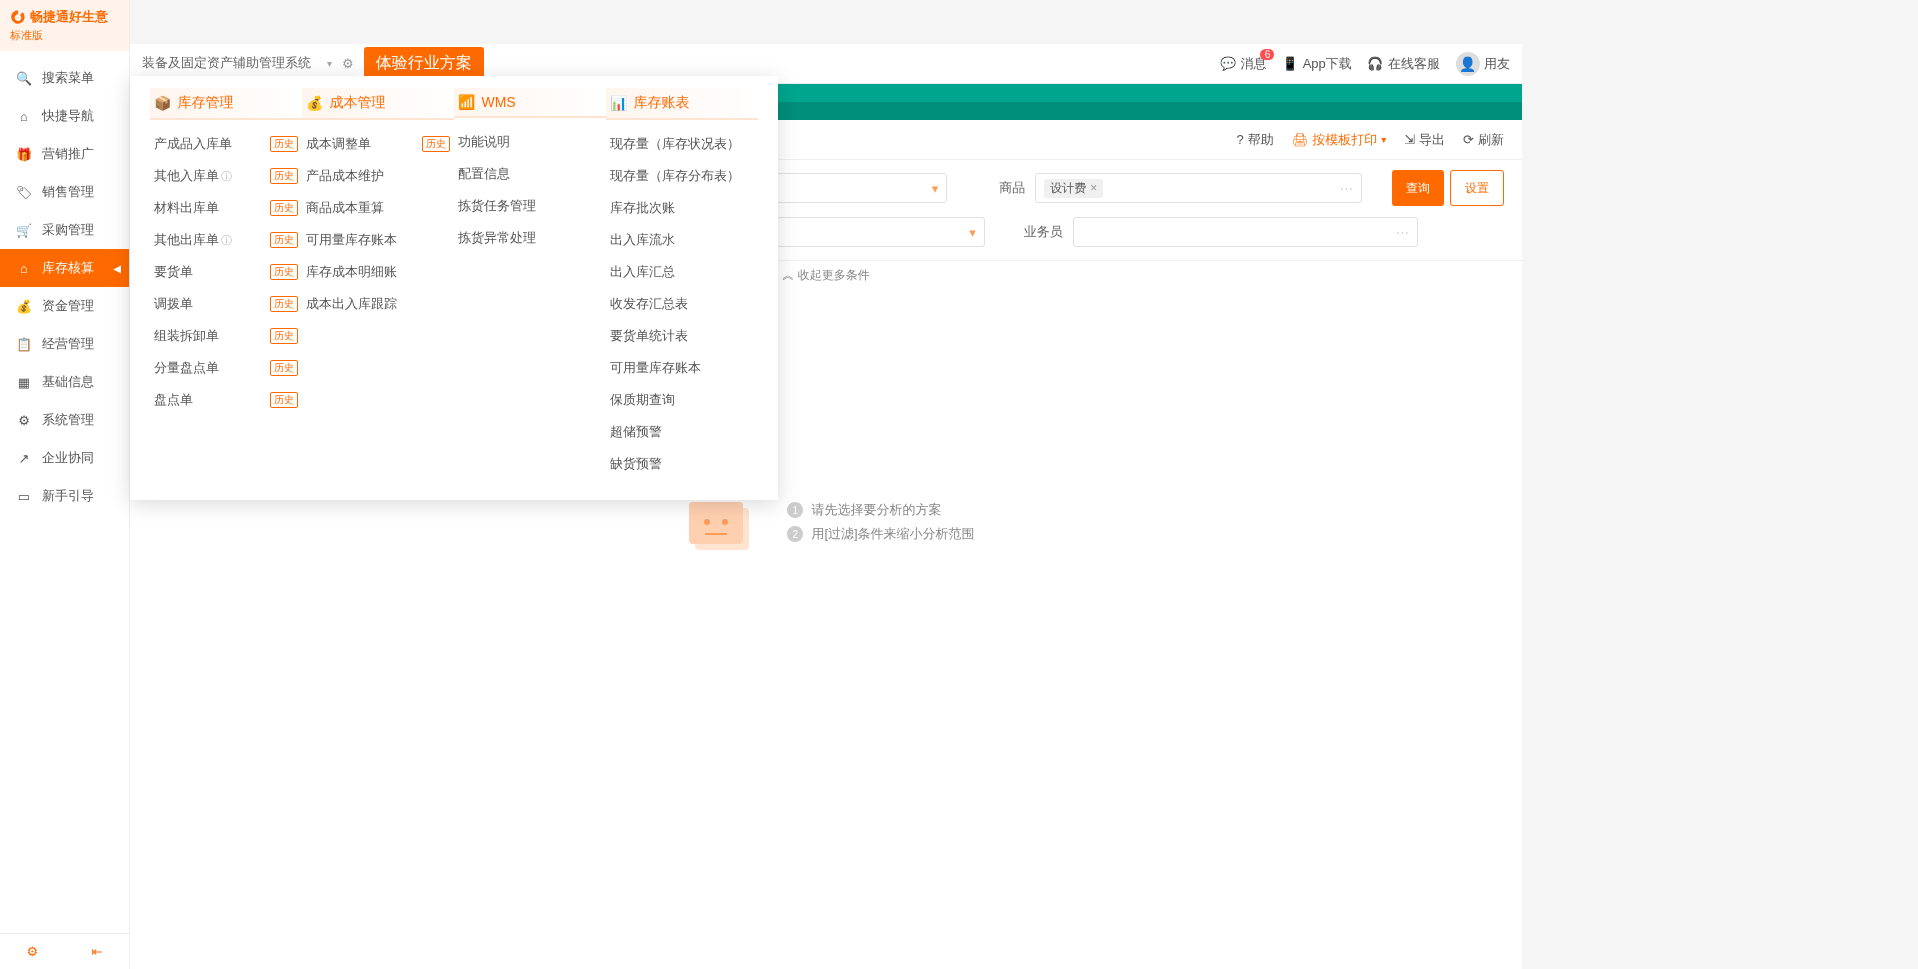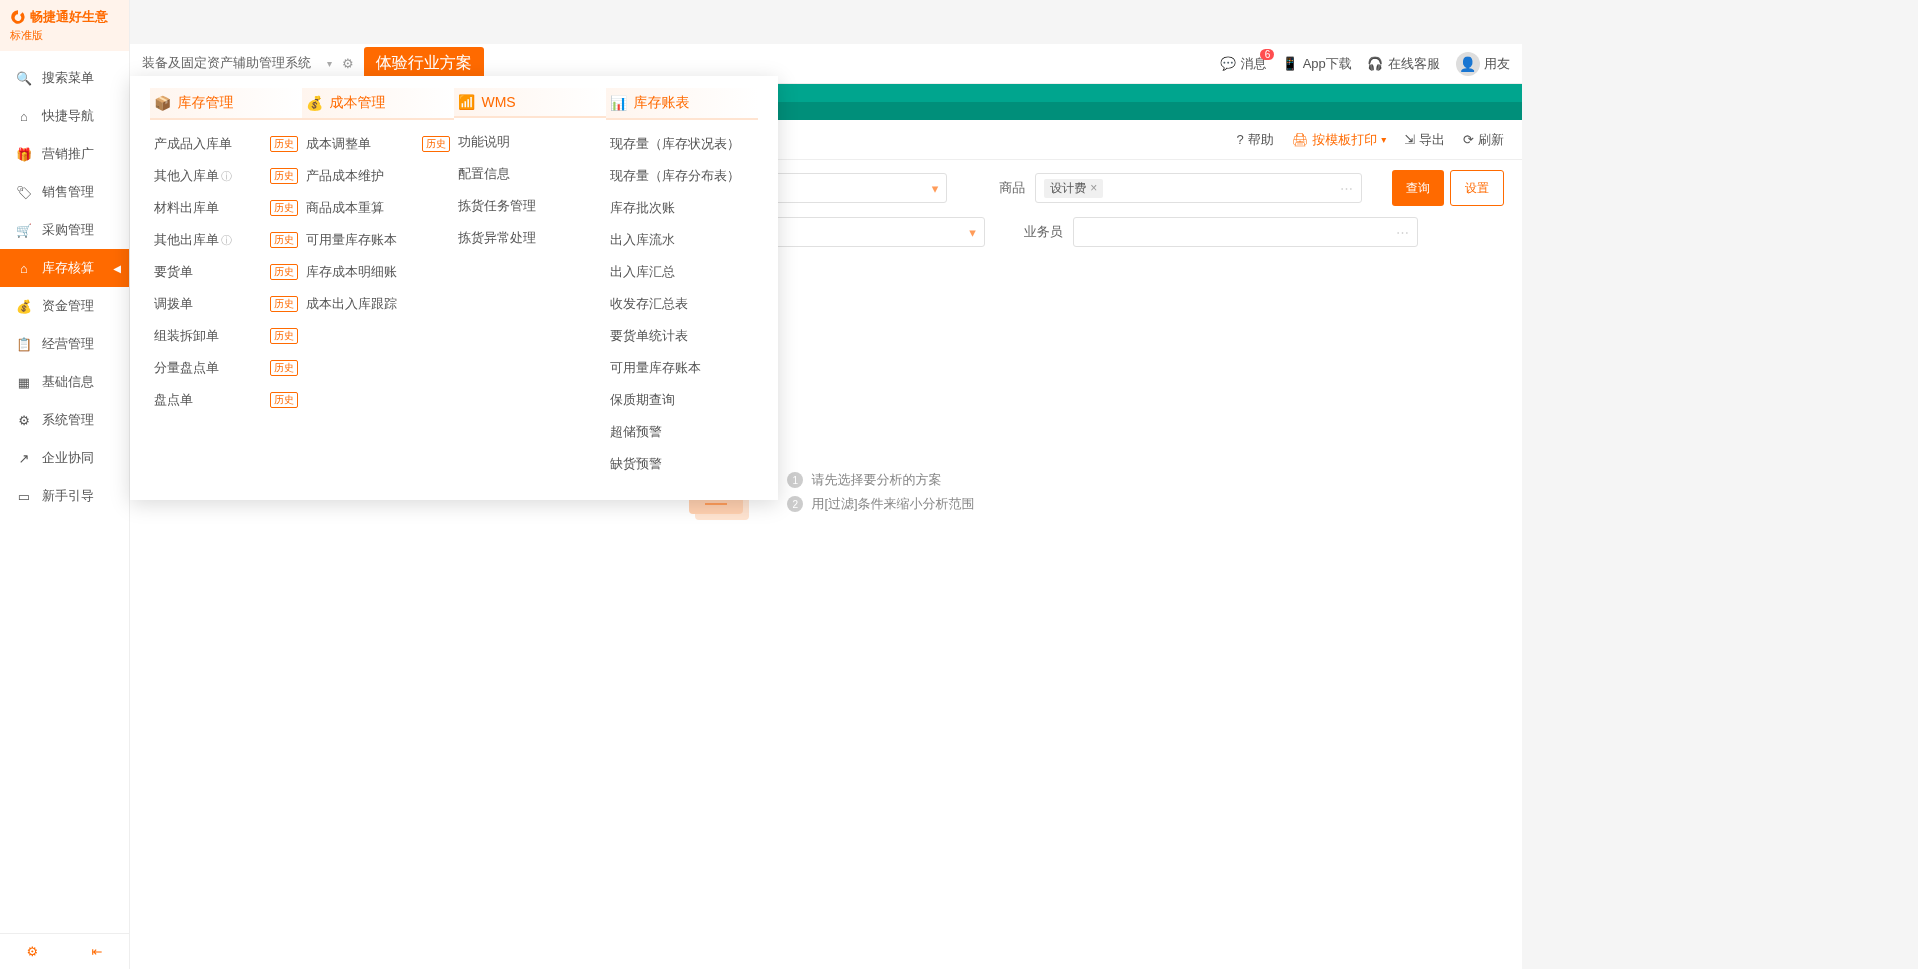--- a/index.html
+++ b/index.html
@@ -251,20 +251,24 @@
       <div class="filter-col">
         <label>业务员</label>
         <div class="filter-input">
             <span></span>
             <span style="color:#ccc;">⋯</span>
           </div>
       </div>
       <div style="width:56px;"></div>
     </div>
 
+    <div class="more-bar">
+      <span>︽</span>
+      <span>收起更多条件</span>
+    </div>
 
     <div class="content">
       <div class="empty">
         <div class="empty-img">
           <svg viewBox="0 0 90 70">
               <rect x="18" y="18" width="54" height="42" rx="4" fill="#ffe4d1"></rect>
               <rect x="12" y="12" width="54" height="42" rx="4" fill="#ffd0b0"></rect>
               <circle cx="30" cy="32" r="3" fill="#ff9c5a"></circle>
               <circle cx="48" cy="32" r="3" fill="#ff9c5a"></circle>
               <path d="M28 44h22" stroke="#ff9c5a" stroke-width="2"></path>

